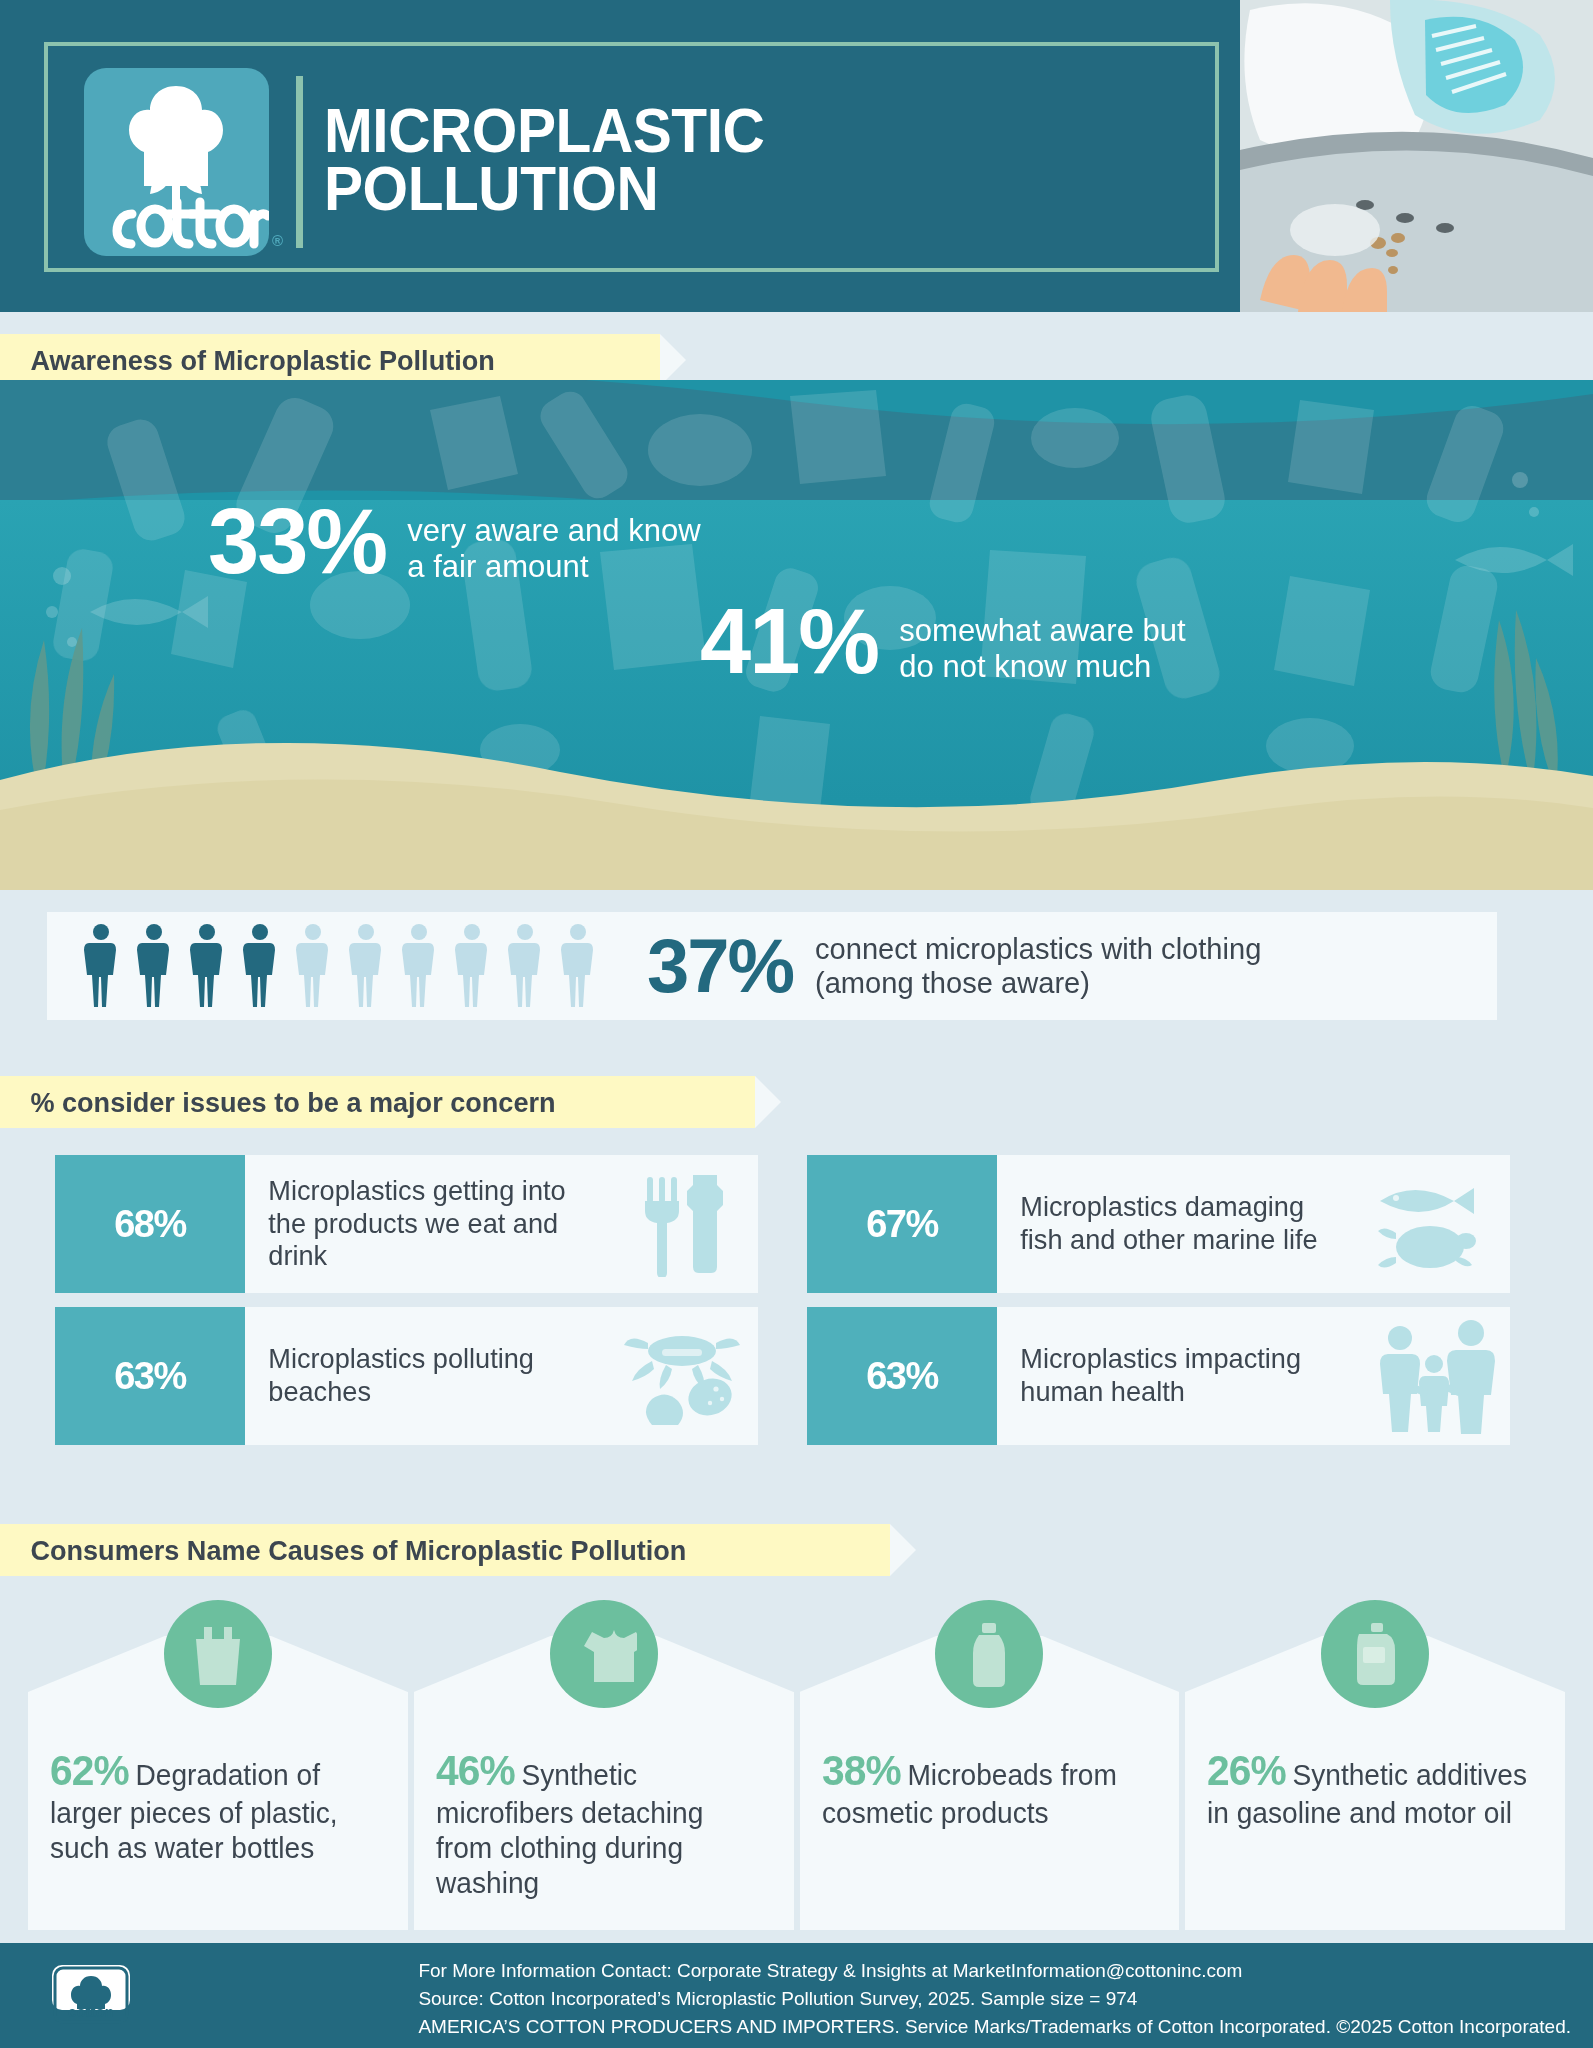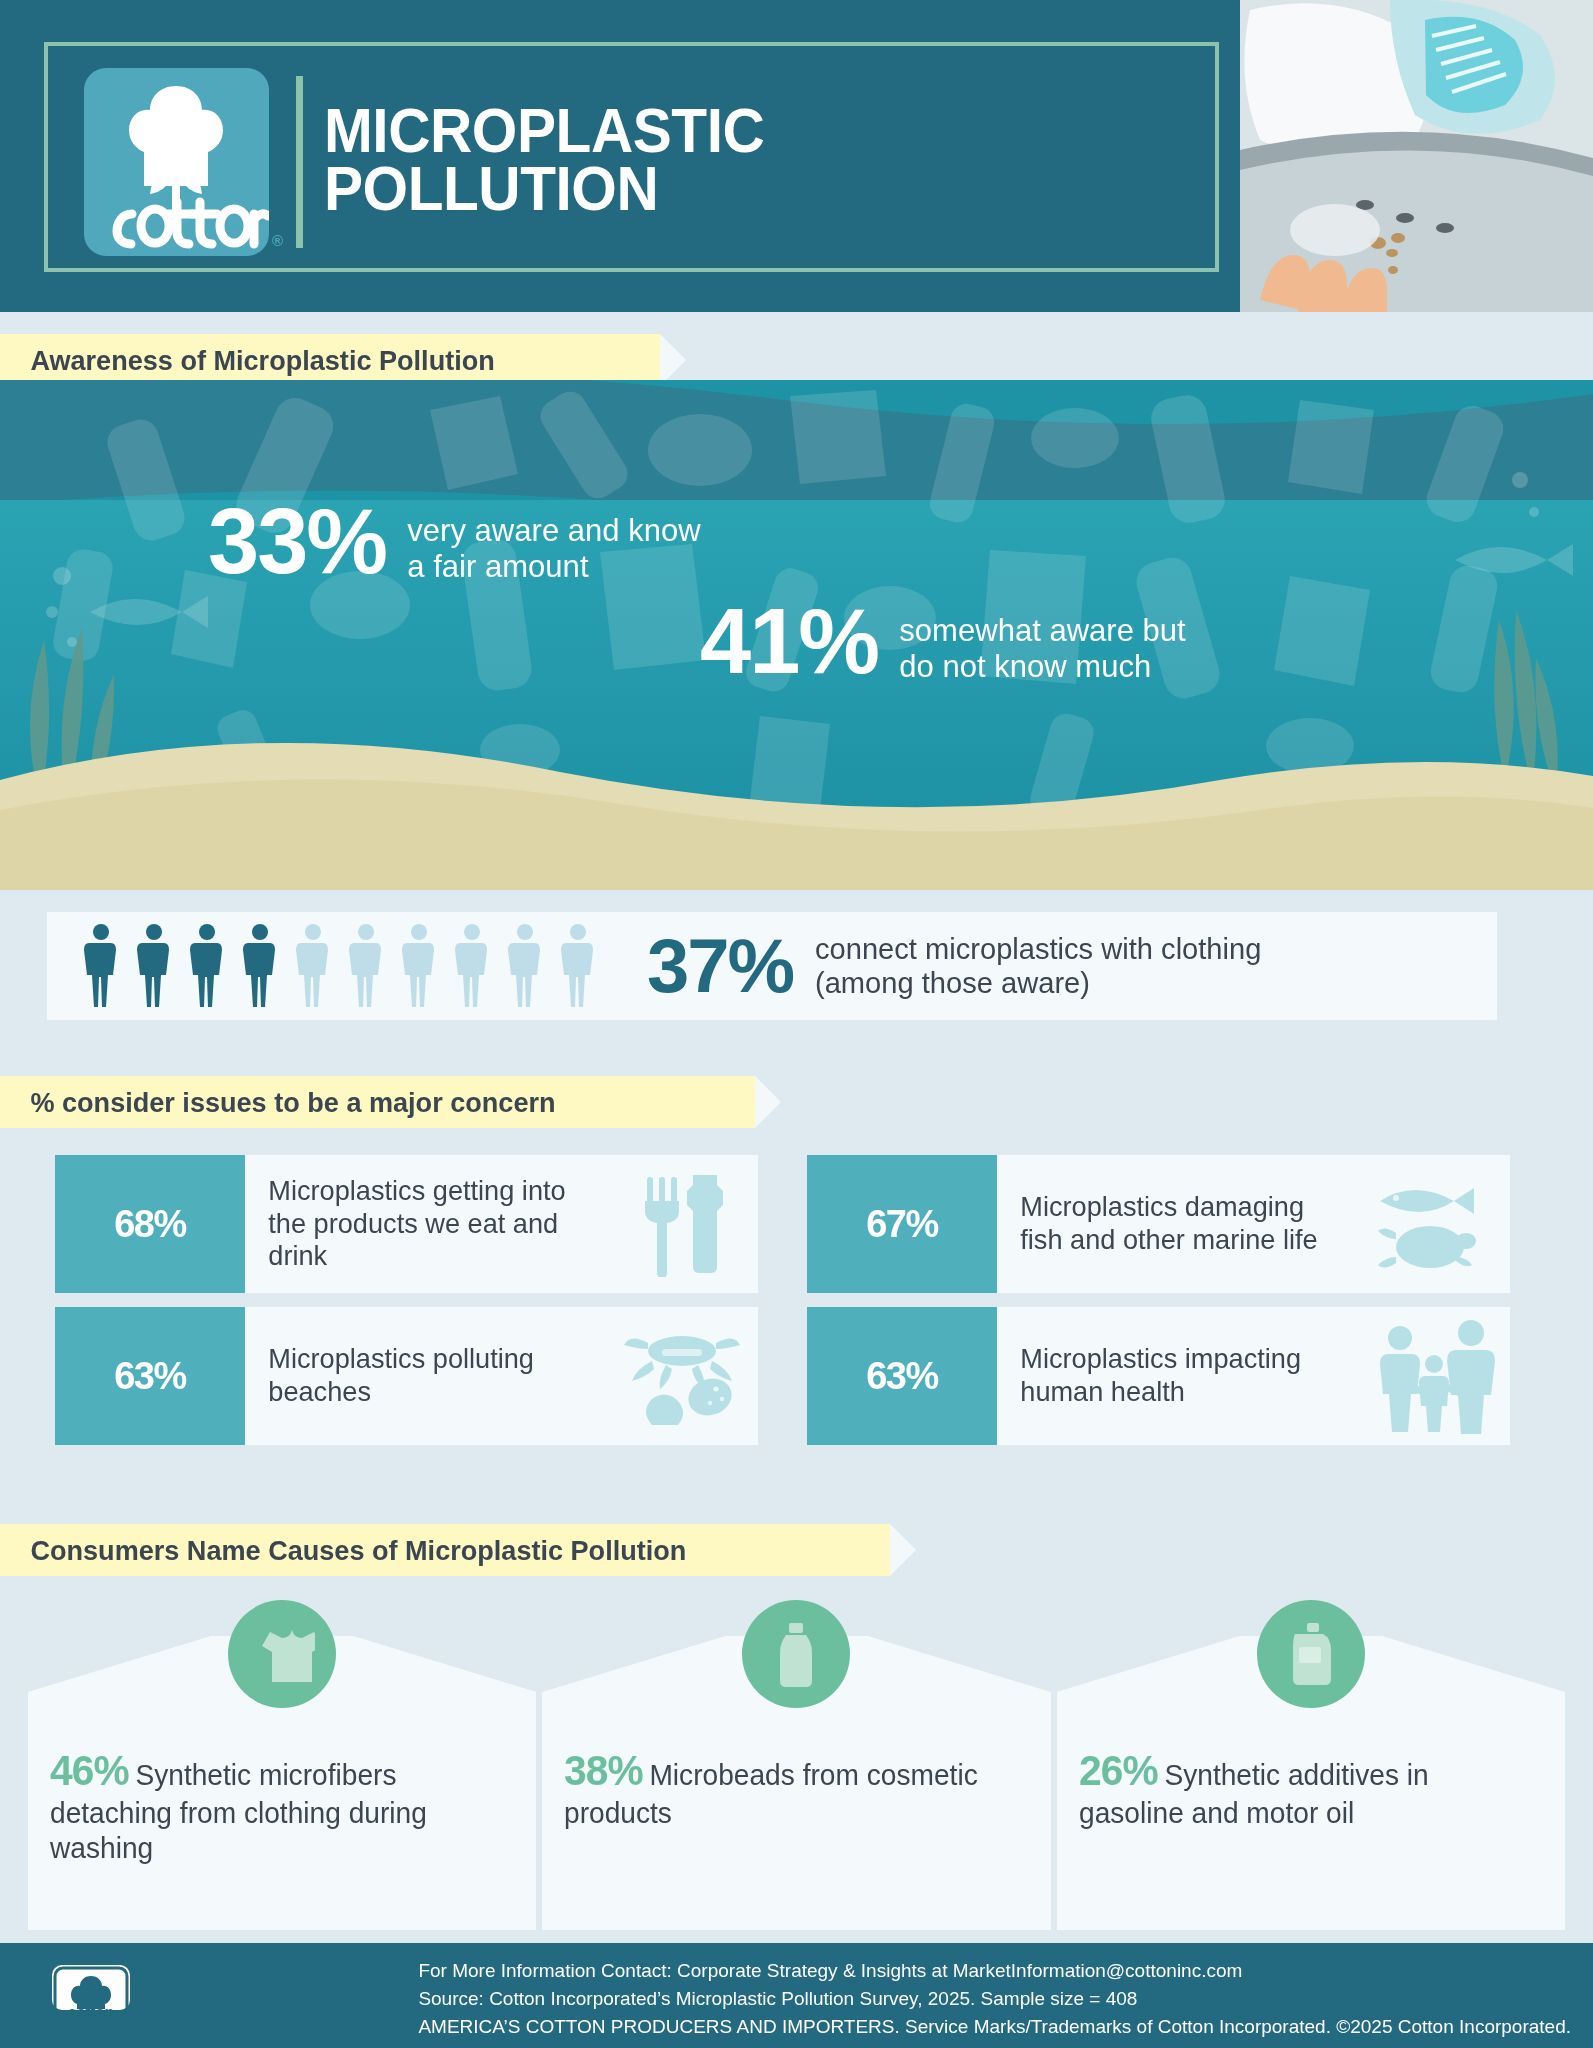--- a/index.html
+++ b/index.html
@@ -521,20 +521,36 @@
     </div>
   </div>
 
   <div class="banner" style="left:0; top:1524px; width:890px;">
     <div class="btext">Consumers Name Causes of Microplastic Pollution</div>
     <div class="barrow"></div>
   </div>
 
   <div class="causes">
 
+    <div class="cause">
+      <div class="cause-notch"></div>
+      <div class="cause-circle">
+        <svg width="60" height="66" viewBox="0 0 60 66">
+          <g fill="#bfe2d3">
+            <path d="M8 18 h44 l-4 46 h-36 Z"></path>
+            <path d="M16 18 l0 -12 l8 0 l0 12 Z"></path>
+            <path d="M36 18 l0 -12 l8 0 l0 12 Z"></path>
+            <path d="M16 6 l8 0 l0 5 l-8 0 Z"></path>
+          </g>
+        </svg>
+      </div>
+      <div class="cause-text">
+        <span class="cause-pct">62%</span><span>Degradation of larger pieces of plastic, such as water bottles</span>
+      </div>
+    </div>
 
     <div class="cause">
       <div class="cause-notch"></div>
       <div class="cause-circle">
         <svg width="66" height="60" viewBox="0 0 66 60">
           <path d="M23 6 h20 q2 8 10 8 l12 -6 l8 14 l-10 6 l0 30 h-40 l0 -30 l-10 -6 l8 -14 l12 6 q8 0 10 -8 Z" fill="#bfe2d3"></path>
         </svg>
       </div>
       <div class="cause-text">
         <span class="cause-pct">46%</span><span>Synthetic microfibers detaching from clothing during washing</span>
@@ -576,18 +592,18 @@
   <div class="footer">
     <div class="footer-logo">
       <svg width="78" height="60" viewBox="0 0 78 60">
         <rect x="3" y="3" width="72" height="54" rx="8" fill="none" stroke="#23697f" stroke-width="3"></rect>
         <path d="M39 11 c-7 0 -11 5 -11 10 c-5 -1 -9 3 -9 9 c0 5 3 8 6 9 l0 5 l28 0 l0 -5 c3 -1 6 -4 6 -9 c0 -6 -4 -10 -9 -9 c0 -5 -4 -10 -11 -10z" fill="#23697f"></path>
         <text x="39" y="52" font-family="Liberation Sans, sans-serif" font-size="15" font-weight="bold" fill="#23697f" text-anchor="middle">cotton</text>
       </svg>
     </div>
     <div class="footer-text">
       <div>For More Information Contact: Corporate Strategy &amp; Insights at MarketInformation@cottoninc.com</div>
-      <div>Source: Cotton Incorporated’s Microplastic Pollution Survey, 2025. Sample size = 408</div>
+      <div>Source: Cotton Incorporated’s Microplastic Pollution Survey, 2025. Sample size = 974</div>
       <div>AMERICA’S COTTON PRODUCERS AND IMPORTERS. Service Marks/Trademarks of Cotton Incorporated. ©2025 Cotton Incorporated.</div>
     </div>
   </div>
 
 </div>
 
 </body></html>

